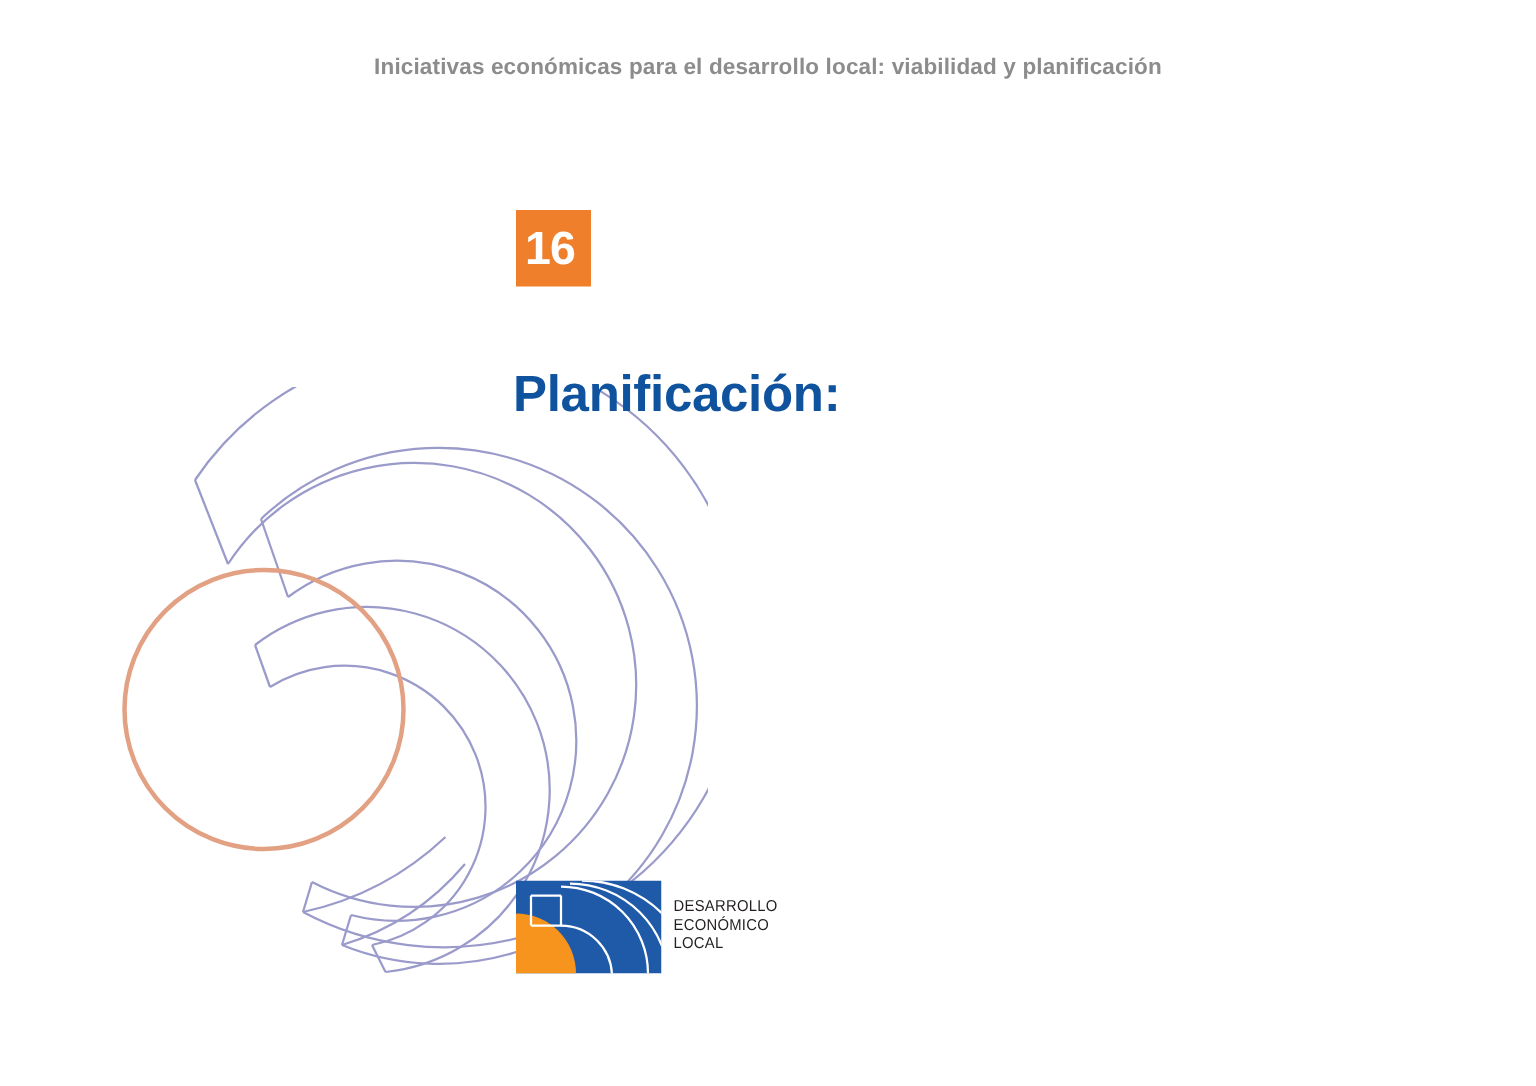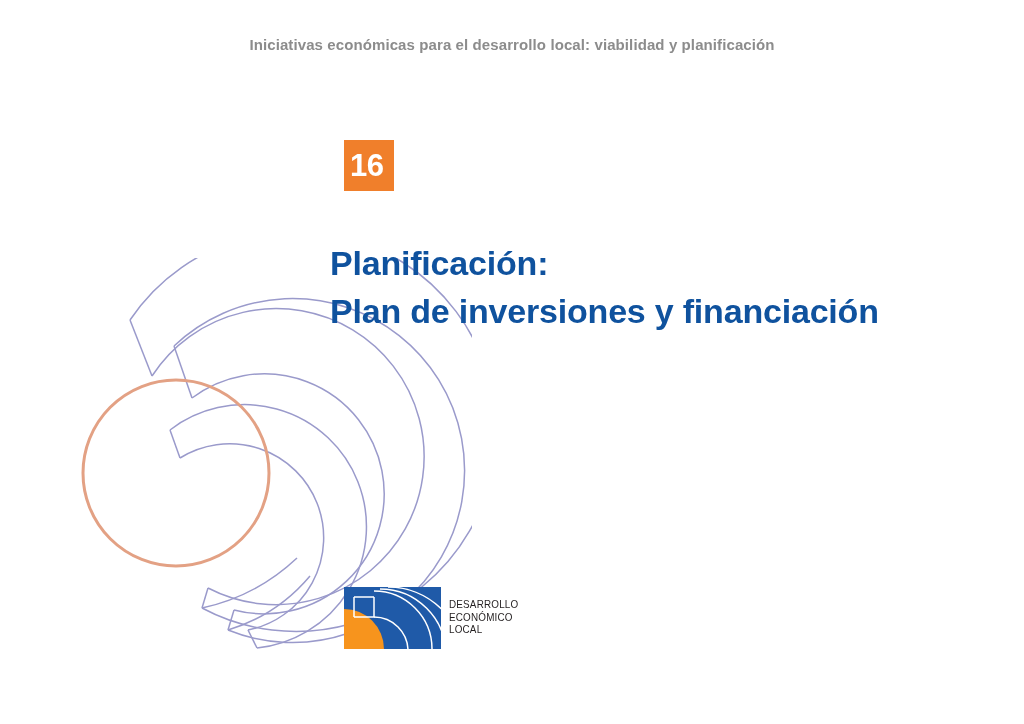--- a/index.html
+++ b/index.html
@@ -67,21 +67,21 @@
     font-size: 31px;
     font-weight: bold;
     line-height: 1;
     padding-left: 6px;
     letter-spacing: -0.5px;
   }
 
   
   .slide-title {
     position: absolute;
-    left: 330px;
+    left: 342px;
     top: 216px;
     width: 640px;
     color: #0f529e;
     font-size: 34px;
     font-weight: bold;
     line-height: 1.42;
     letter-spacing: -0.2px;
   }
   .slide-title .line {
     display: block;
@@ -162,21 +162,20 @@
       <circle cx="124" cy="215" r="93" fill="none" stroke="#e3a184" stroke-width="3"></circle>
     </svg>
   </div>
 
   <div class="chapter-badge">
     <span class="num">16</span>
   </div>
 
   <h1 class="slide-title">
     <span class="line">Planificación:</span>
-    <span class="line">Plan de inversiones y financiación</span>
   </h1>
 
   <div class="logo-block">
     <div class="logo-mark">
       <svg viewBox="0 0 97 62" xmlns="http://www.w3.org/2000/svg">
         <defs>
           <clipPath id="logoClip">
             <rect x="0" y="0" width="97" height="62"></rect>
           </clipPath>
         </defs>

